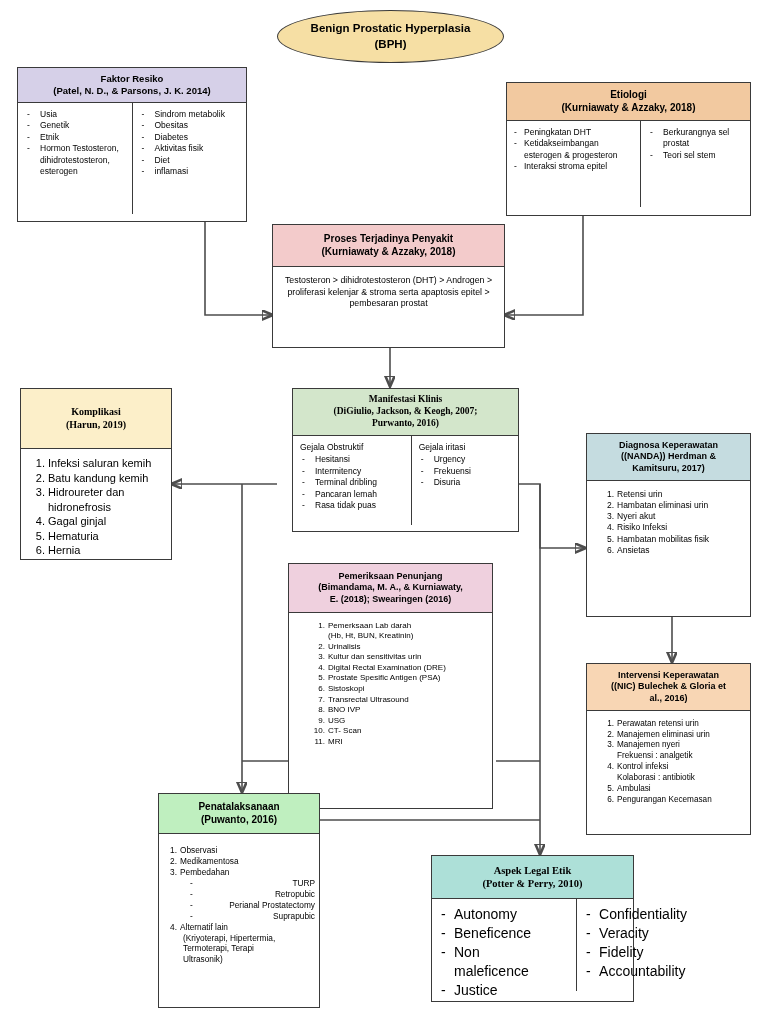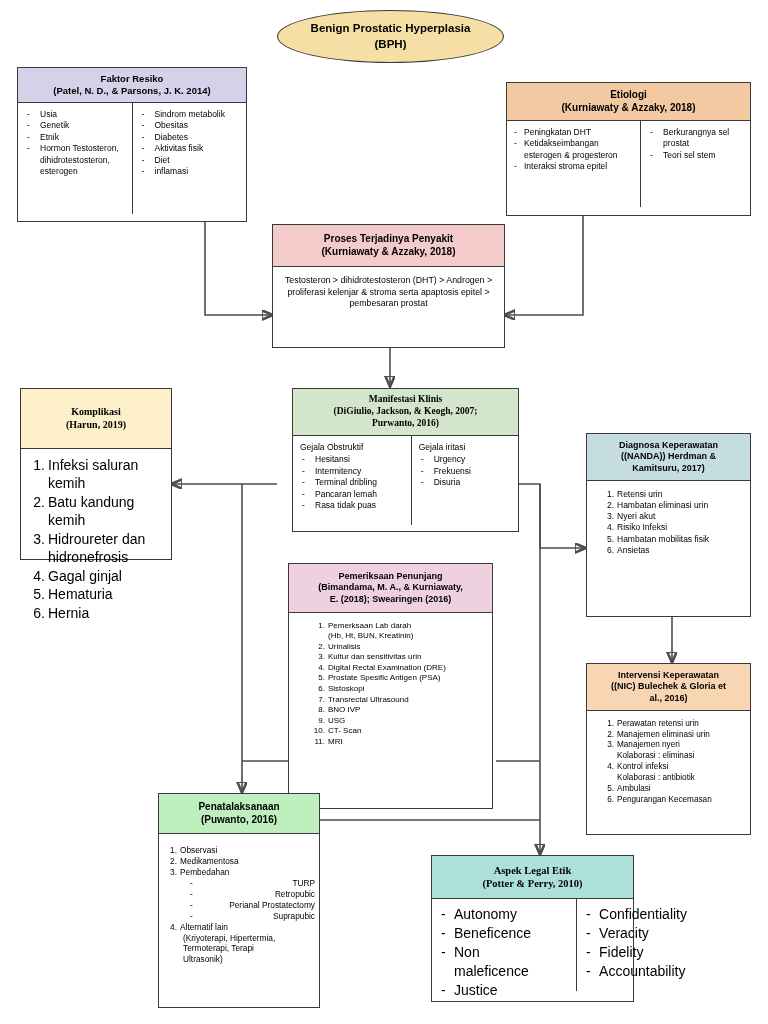--- a/index.html
+++ b/index.html
@@ -218,21 +218,21 @@
         </ul>
       </div>
     </div>
   </div>
 
   <div class="node" style="left:20px; top:388px; width:152px; height:172px;">
     <div class="hdr serif" style="background:#FCEFC9; font-size:10px; padding:17px 3px;">
       <div>Komplikasi</div>
       <div>(Harun, 2019)</div>
     </div>
-    <div class="body" style="font-size:14px; padding:7px 4px 6px 6px;">
+    <div class="body" style="font-size:11px; padding:7px 4px 6px 6px;">
       <ul class="num">
         <li>Infeksi saluran kemih</li>
         <li>Batu kandung kemih</li>
         <li>Hidroureter dan hidronefrosis</li>
         <li>Gagal ginjal</li>
         <li>Hematuria</li>
         <li>Hernia</li>
       </ul>
     </div>
   </div>
@@ -286,21 +286,21 @@
       <div>Intervensi Keperawatan</div>
       <div>((NIC) Bulechek &amp; Gloria et</div>
       <div>al., 2016)</div>
     </div>
     <div class="body" style="font-size:8.2px; padding:8px 3px 6px 9px;">
       <ul class="num">
         <li>Perawatan retensi urin</li>
         <li>Manajemen eliminasi urin</li>
         <li>
           <span>Manajemen nyeri</span><br>
-          <span>Kolaborasi : eliminasi</span>
+          <span>Frekuensi : analgetik</span>
         </li>
         <li>
           <span>Kontrol infeksi</span><br>
           <span>Kolaborasi : antibiotik</span>
         </li>
         <li>Ambulasi</li>
         <li>Pengurangan Kecemasan</li>
       </ul>
     </div>
   </div>

